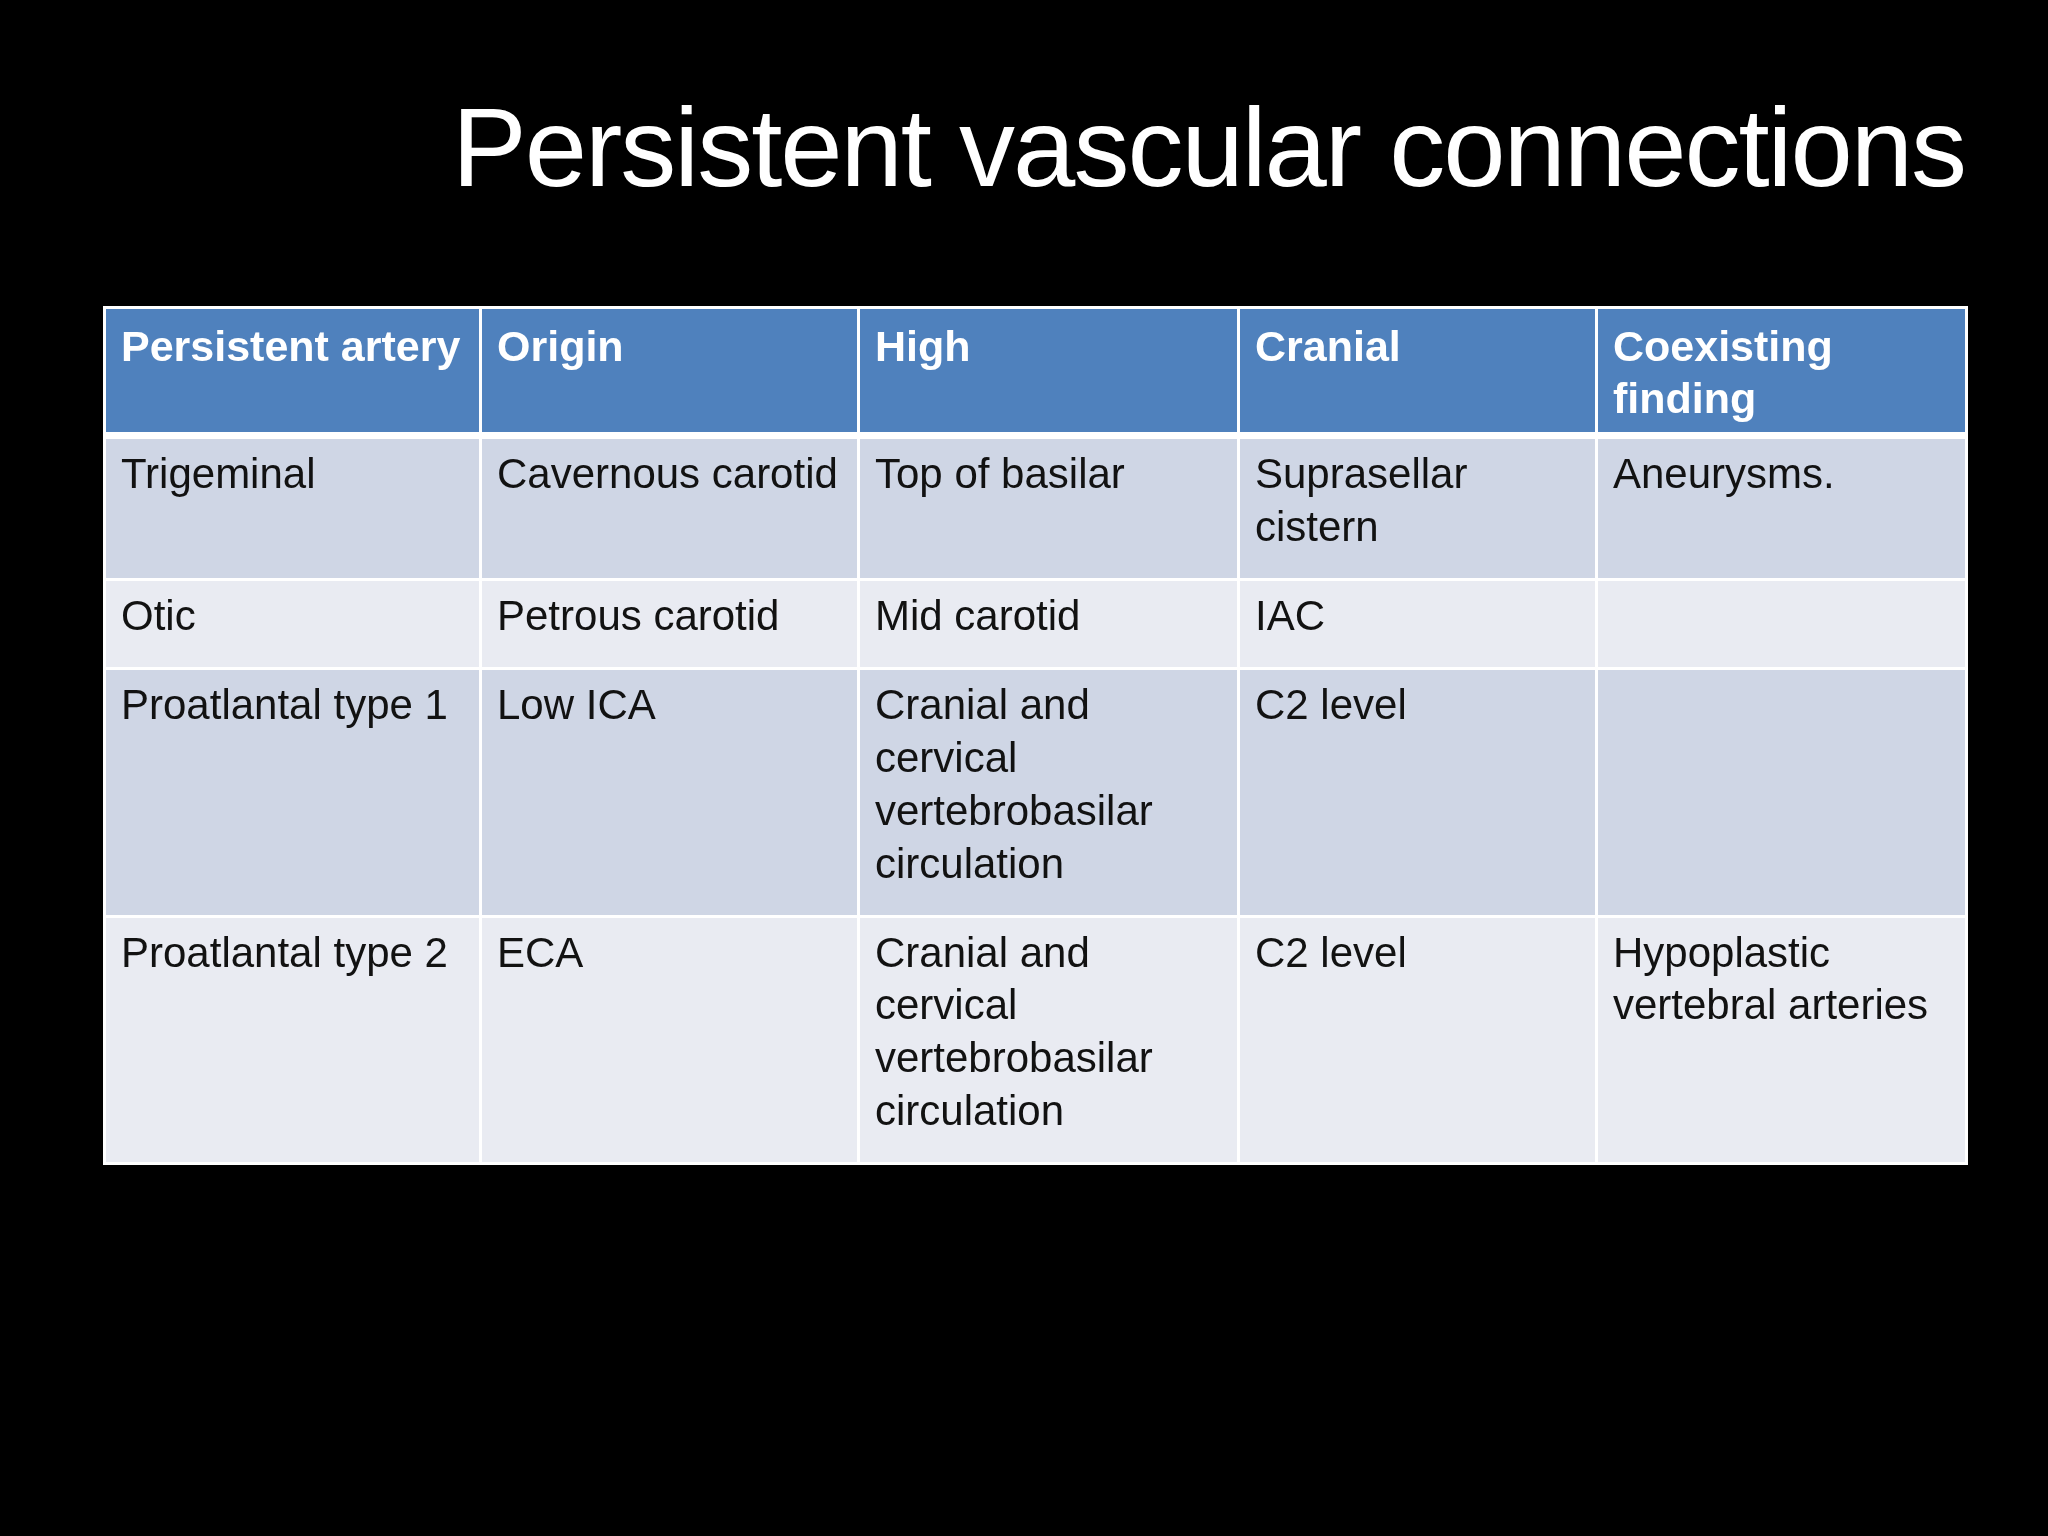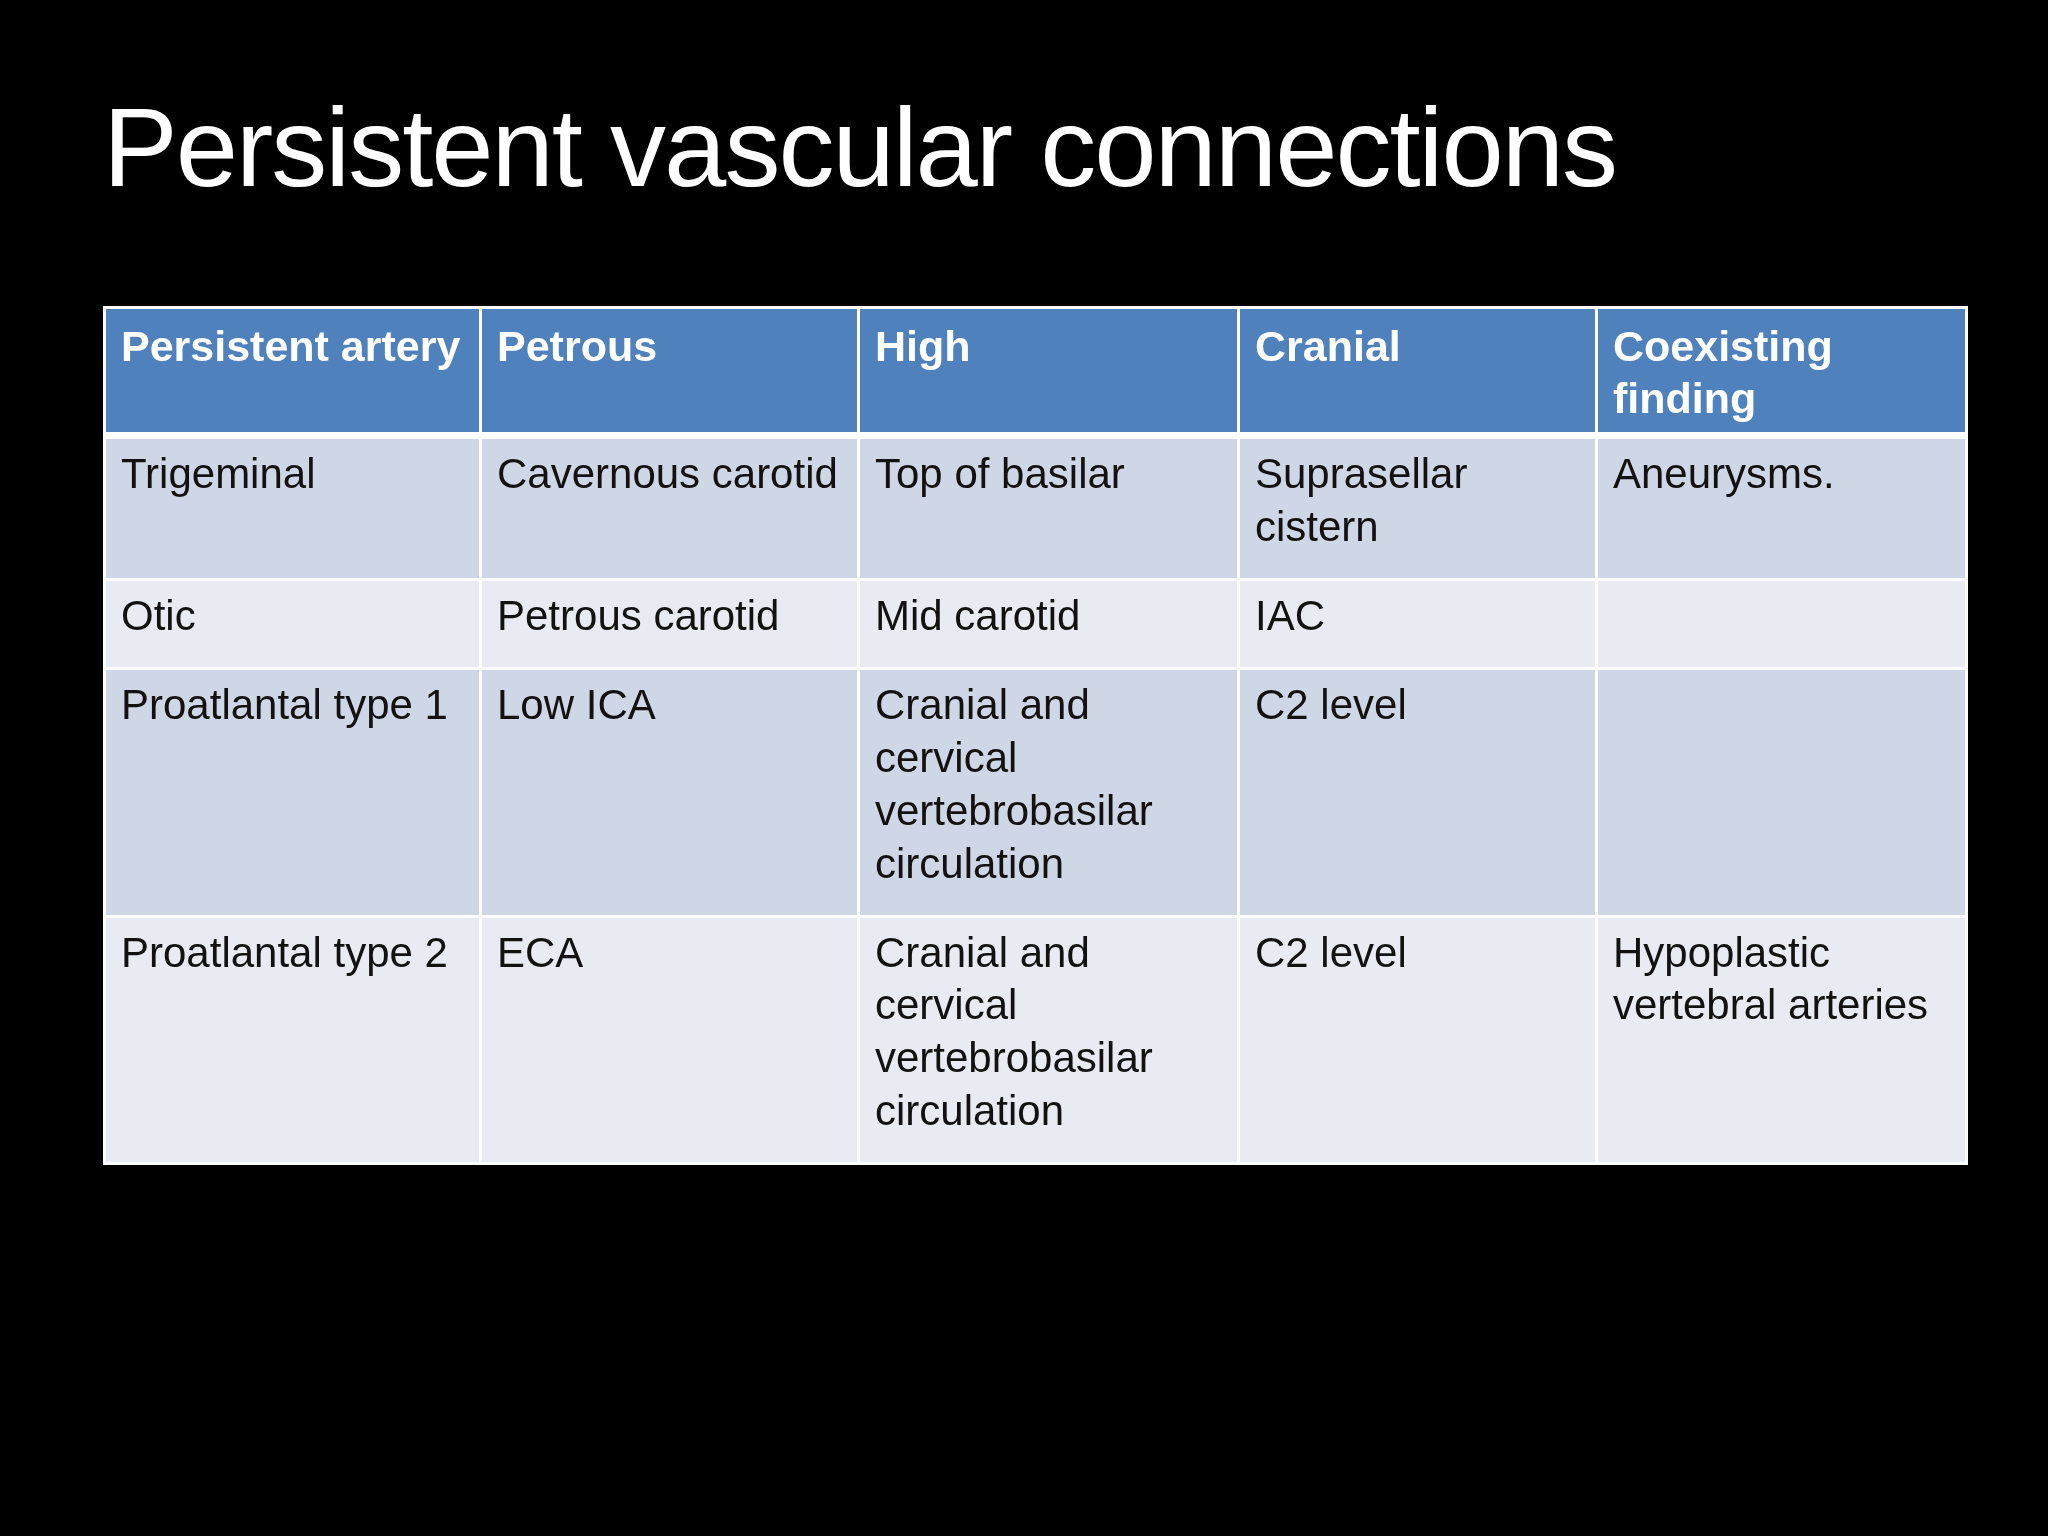--- a/index.html
+++ b/index.html
@@ -13,21 +13,21 @@
     height: 1536px;
     background: var(--background, #000);
     font-family: "Liberation Sans", sans-serif;
     overflow: hidden;
   }
   .slide-title {
     position: absolute;
     top: 84px;
     left: 103px;
     width: 1862px;
-    text-align: left;
+    text-align: right;
     color: var(--title-color, #fff);
     font-size: 112px;
     font-weight: 400;
     letter-spacing: -2px;
     line-height: 1.15;
     white-space: nowrap;
   }
   .table-wrap {
     position: absolute;
     left: 103px;
@@ -85,21 +85,21 @@
       <colgroup>
         <col style="width:376px">
         <col style="width:378px">
         <col style="width:380px">
         <col style="width:358px">
         <col style="width:370px">
       </colgroup>
       <thead>
         <tr>
           <th>Persistent artery</th>
-          <th>Petrous</th>
+          <th>Origin</th>
           <th>High</th>
           <th>Cranial</th>
           <th>Coexisting finding</th>
         </tr>
       </thead>
       <tbody>
         <tr class="r1">
           <td>Trigeminal</td>
           <td>Cavernous carotid</td>
           <td>Top of basilar</td>

